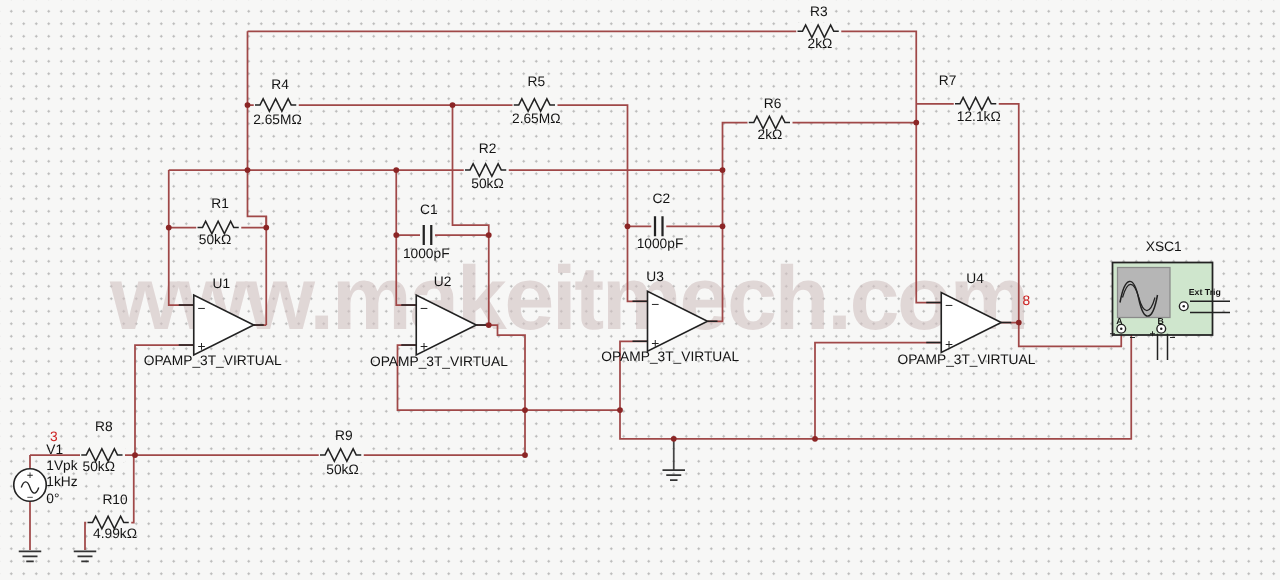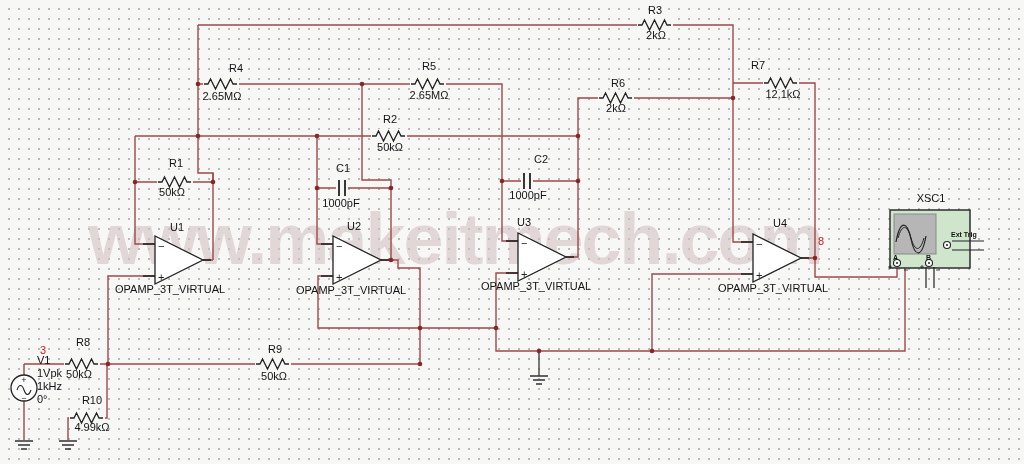--- a/index.html
+++ b/index.html
@@ -186,36 +186,36 @@
       <circle cx="108" cy="364" r="2.3"></circle>
         <circle cx="420" cy="364" r="2.3"></circle>
       <circle cx="539" cy="351" r="2.3"></circle>
         <circle cx="652" cy="351" r="2.3"></circle>
     </g>
   </svg>
 
   <div class="lbl ctr" style="left:655px;top:4px">R3</div>
   <div class="lbl ctr" style="left:656px;top:29px">2kΩ</div>
 
-  <div class="lbl ctr" style="left:236px;top:62px">R4</div>
+  <div class="lbl ctr" style="left:224px;top:62px">R4</div>
   <div class="lbl ctr" style="left:222px;top:90px">2.65MΩ</div>
 
   <div class="lbl ctr" style="left:429px;top:60px">R5</div>
   <div class="lbl ctr" style="left:429px;top:89px">2.65MΩ</div>
 
   <div class="lbl ctr" style="left:390px;top:113px">R2</div>
   <div class="lbl ctr" style="left:390px;top:141px">50kΩ</div>
 
   <div class="lbl ctr" style="left:176px;top:157px">R1</div>
   <div class="lbl ctr" style="left:172px;top:186px">50kΩ</div>
 
   <div class="lbl ctr" style="left:343px;top:162px">C1</div>
   <div class="lbl ctr" style="left:341px;top:197px">1000pF</div>
 
-  <div class="lbl ctr" style="left:541px;top:153px">C2</div>
+  <div class="lbl ctr" style="left:529px;top:153px">C2</div>
   <div class="lbl ctr" style="left:528px;top:189px">1000pF</div>
 
   <div class="lbl ctr" style="left:618px;top:77px">R6</div>
   <div class="lbl ctr" style="left:616px;top:102px">2kΩ</div>
 
   <div class="lbl ctr" style="left:758px;top:59px">R7</div>
   <div class="lbl ctr" style="left:783px;top:88px">12.1kΩ</div>
 
   <div class="lbl ctr" style="left:83px;top:336px">R8</div>
   <div class="lbl ctr" style="left:79px;top:368px">50kΩ</div>

